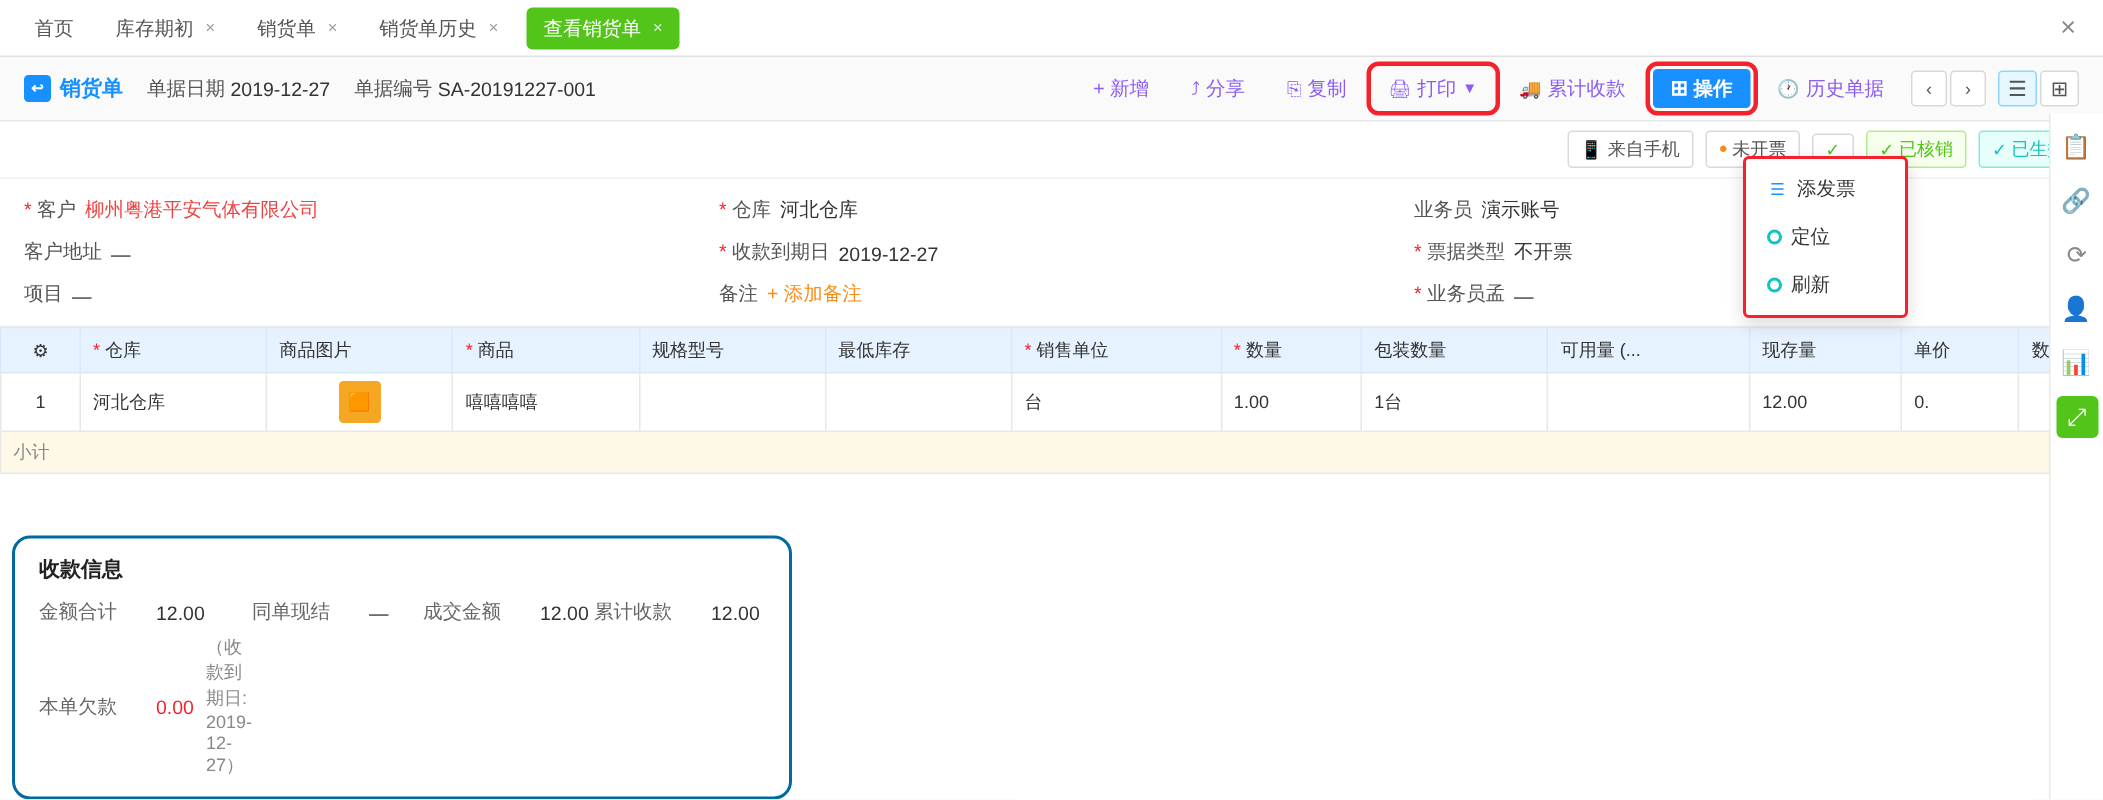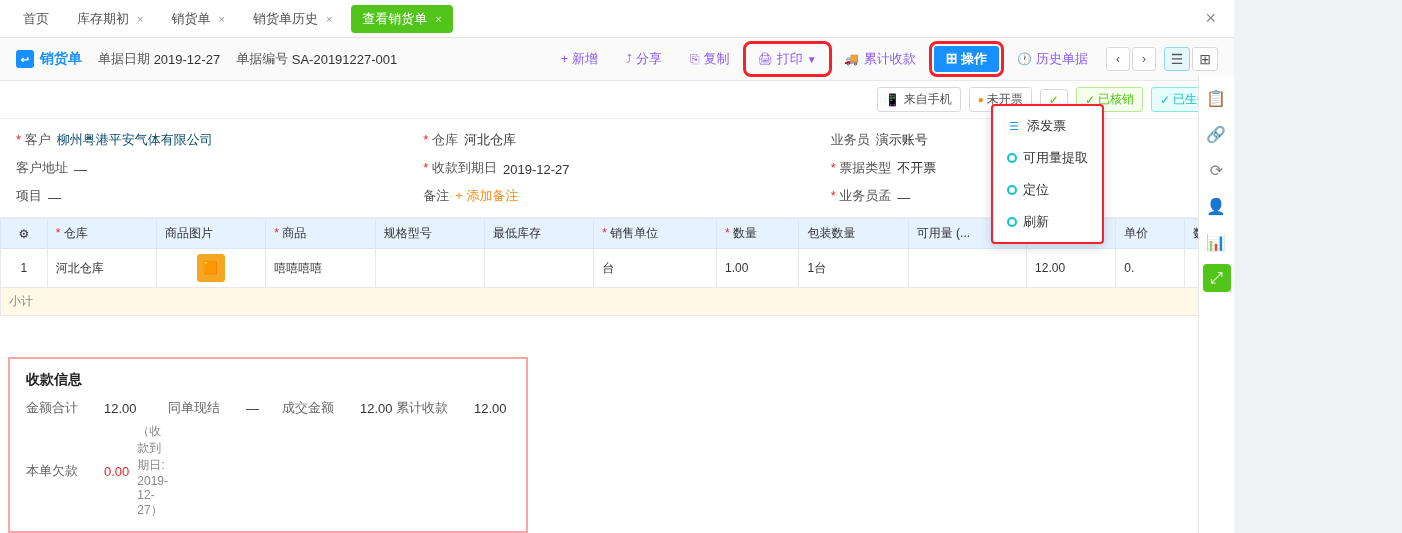--- a/index.html
+++ b/index.html
@@ -49,38 +49,38 @@
     .btn-small.orange-dot::before { content: '●'; color: #fa8c16; font-size: 10px; }
     .btn-small.green-check { color: #52c41a; border-color: #b7eb8f; background: #f6ffed; }
     .btn-small.teal-check { color: #13c2c2; border-color: #87e8de; background: #e6fffb; }
 
     
     .form-section { padding: 12px 16px; display: grid; grid-template-columns: 1fr 1fr 1fr; gap: 10px 20px; border-bottom: 1px solid #f0f0f0; }
     .field { display: flex; align-items: flex-end; gap: 6px; }
     .field-label { color: #555; white-space: nowrap; font-size: 13px; }
     .field-label.required::before { content: '* '; color: #f5222d; }
     .field-value { color: #333; font-size: 13px; }
-    .field-value.link { color: #0c4a6e; cursor: pointer; }
+    .field-value.link { color: #ef4444; cursor: pointer; }
 
     
     .table-wrap { overflow-x: auto; }
     table { width: 100%; border-collapse: collapse; font-size: 12px; }
     thead tr { background: #e6f2ff; }
     thead th { padding: 6px 8px; text-align: left; border: 1px solid #d9e8f5; font-weight: normal; color: #333; white-space: nowrap; }
     thead th.required::before { content: '* '; color: #f5222d; }
     tbody tr { background: #fff; }
     tbody tr:nth-child(even) { background: #fafafa; }
     tbody td { padding: 5px 8px; border: 1px solid #e8e8e8; color: #333; white-space: nowrap; }
     tbody tr.subtotal td { background: #fef9e7; color: #888; }
     .gear-cell { text-align: center; }
 
     
     .bottom-info {
       position: absolute; bottom: 0; left: 0; width: 520px;
-      border: 2px solid #fca5a5; border-radius: 0; background: #fff; padding: 12px 16px;
+      border: 2px solid #0369a1; border-radius: 12px; background: #fff; padding: 12px 16px;
       margin: 8px 0 0 8px;
     }
     .info-title { font-size: 14px; font-weight: bold; margin-bottom: 10px; color: #222; }
     .info-grid { display: grid; grid-template-columns: 1fr 1fr 1fr 1fr; gap: 6px 0; }
     .info-row { display: flex; align-items: center; gap: 8px; }
     .info-label { color: #666; white-space: nowrap; min-width: 70px; }
     .info-value { color: #333; }
     .info-value.red { color: #f5222d; }
     .info-sub { color: #888; font-size: 12px; }
 
@@ -119,21 +119,21 @@
     }
 
     
     .print-highlight {
       outline: 3px solid #f5222d; outline-offset: 2px; border-radius: 3px;
     }
   </style>
 </head>
 <body>
 
-<div style="width:1234px; height:533px; position:relative; overflow:hidden; background:#fff;">
+<div style="width:1402px; height:533px; position:relative; overflow:hidden; background:#fff;">
 
   <div class="tab-bar">
     <div class="tab">
       <span>首页</span>
     </div>
     <div class="tab">
       <span>库存期初</span>
       <span class="tab-close">×</span>
     </div>
     <div class="tab">
@@ -341,24 +341,20 @@
         </div>
       </div>
     </div>
 
     <div class="dropdown-menu">
       <div class="dropdown-item">
         <span class="dropdown-icon icon-blue">☰</span>
         <span>添发票</span>
       </div>
       <div class="dropdown-item">
-        <span class="icon-circle teal"></span>
-        <span>可用量提取</span>
-      </div>
-      <div class="dropdown-item">
         <span class="icon-circle cyan"></span>
         <span>定位</span>
       </div>
       <div class="dropdown-item">
         <span class="icon-circle cyan"></span>
         <span>刷新</span>
       </div>
     </div>
 
     <div class="right-sidebar">

